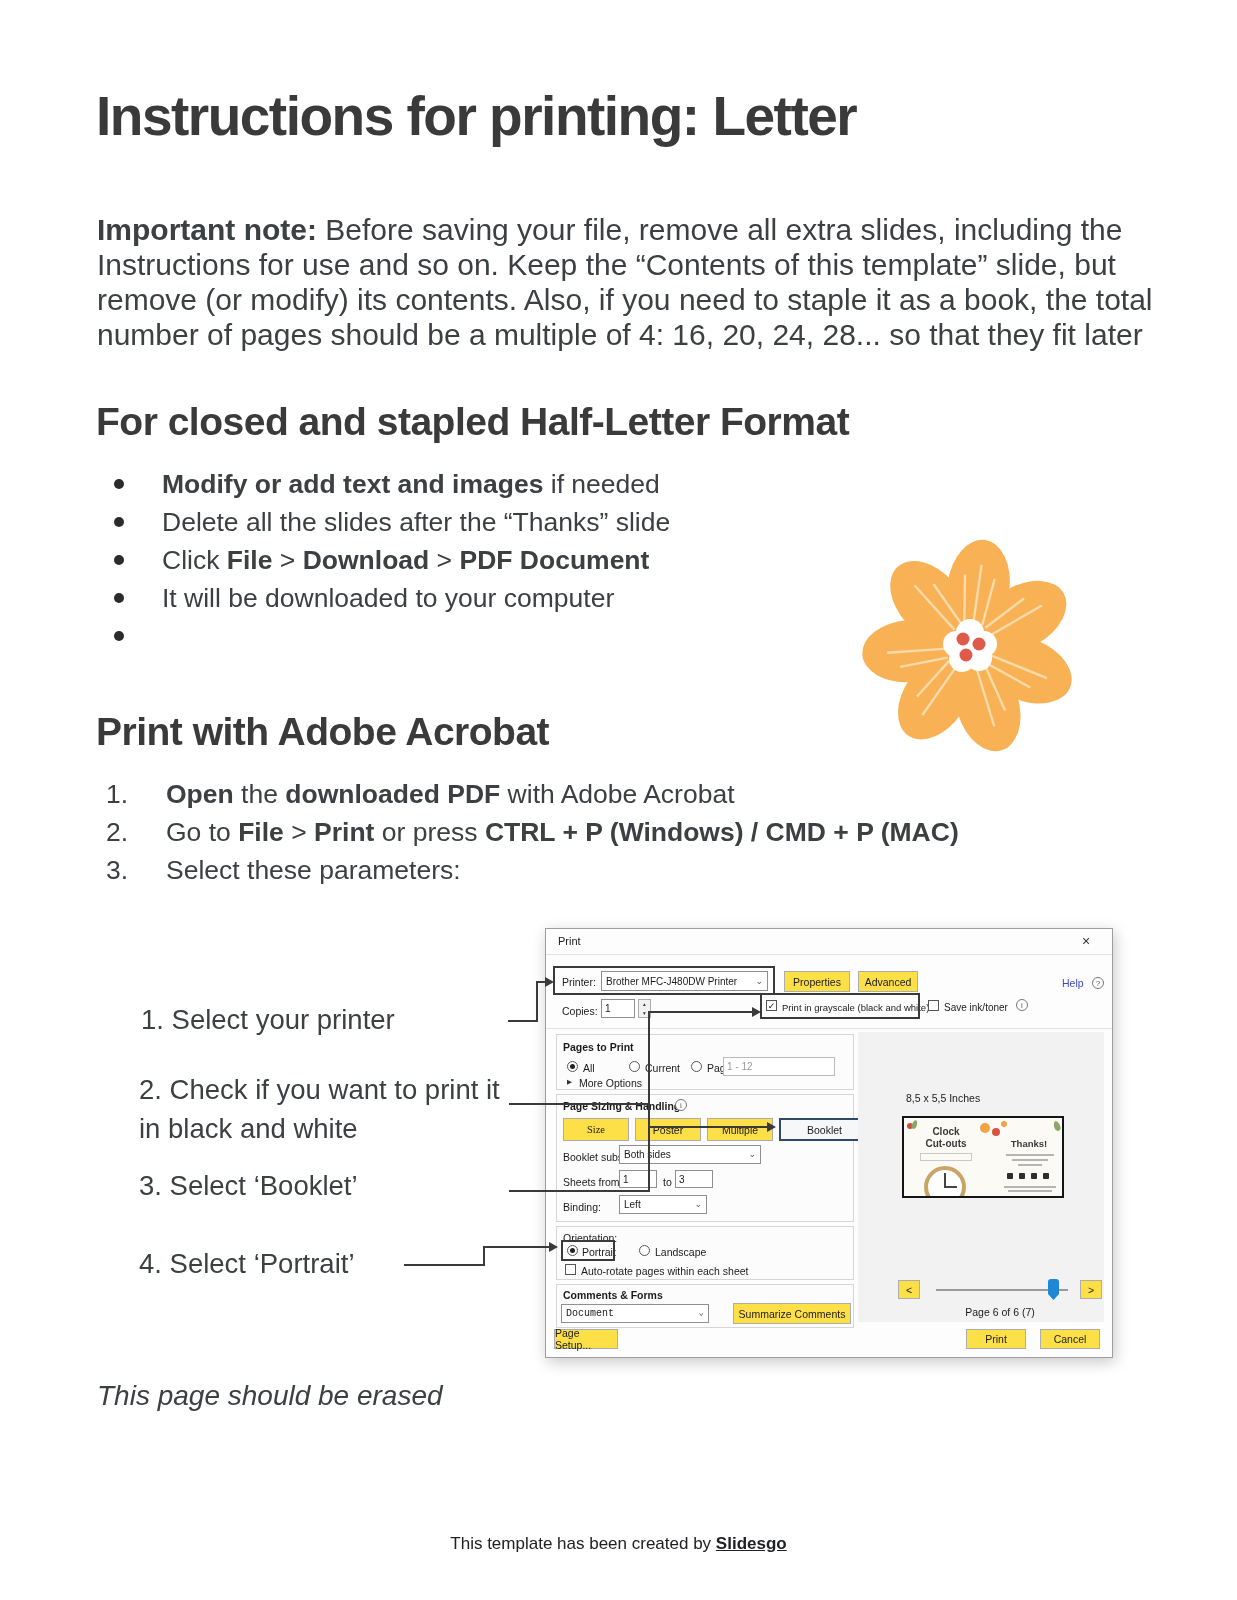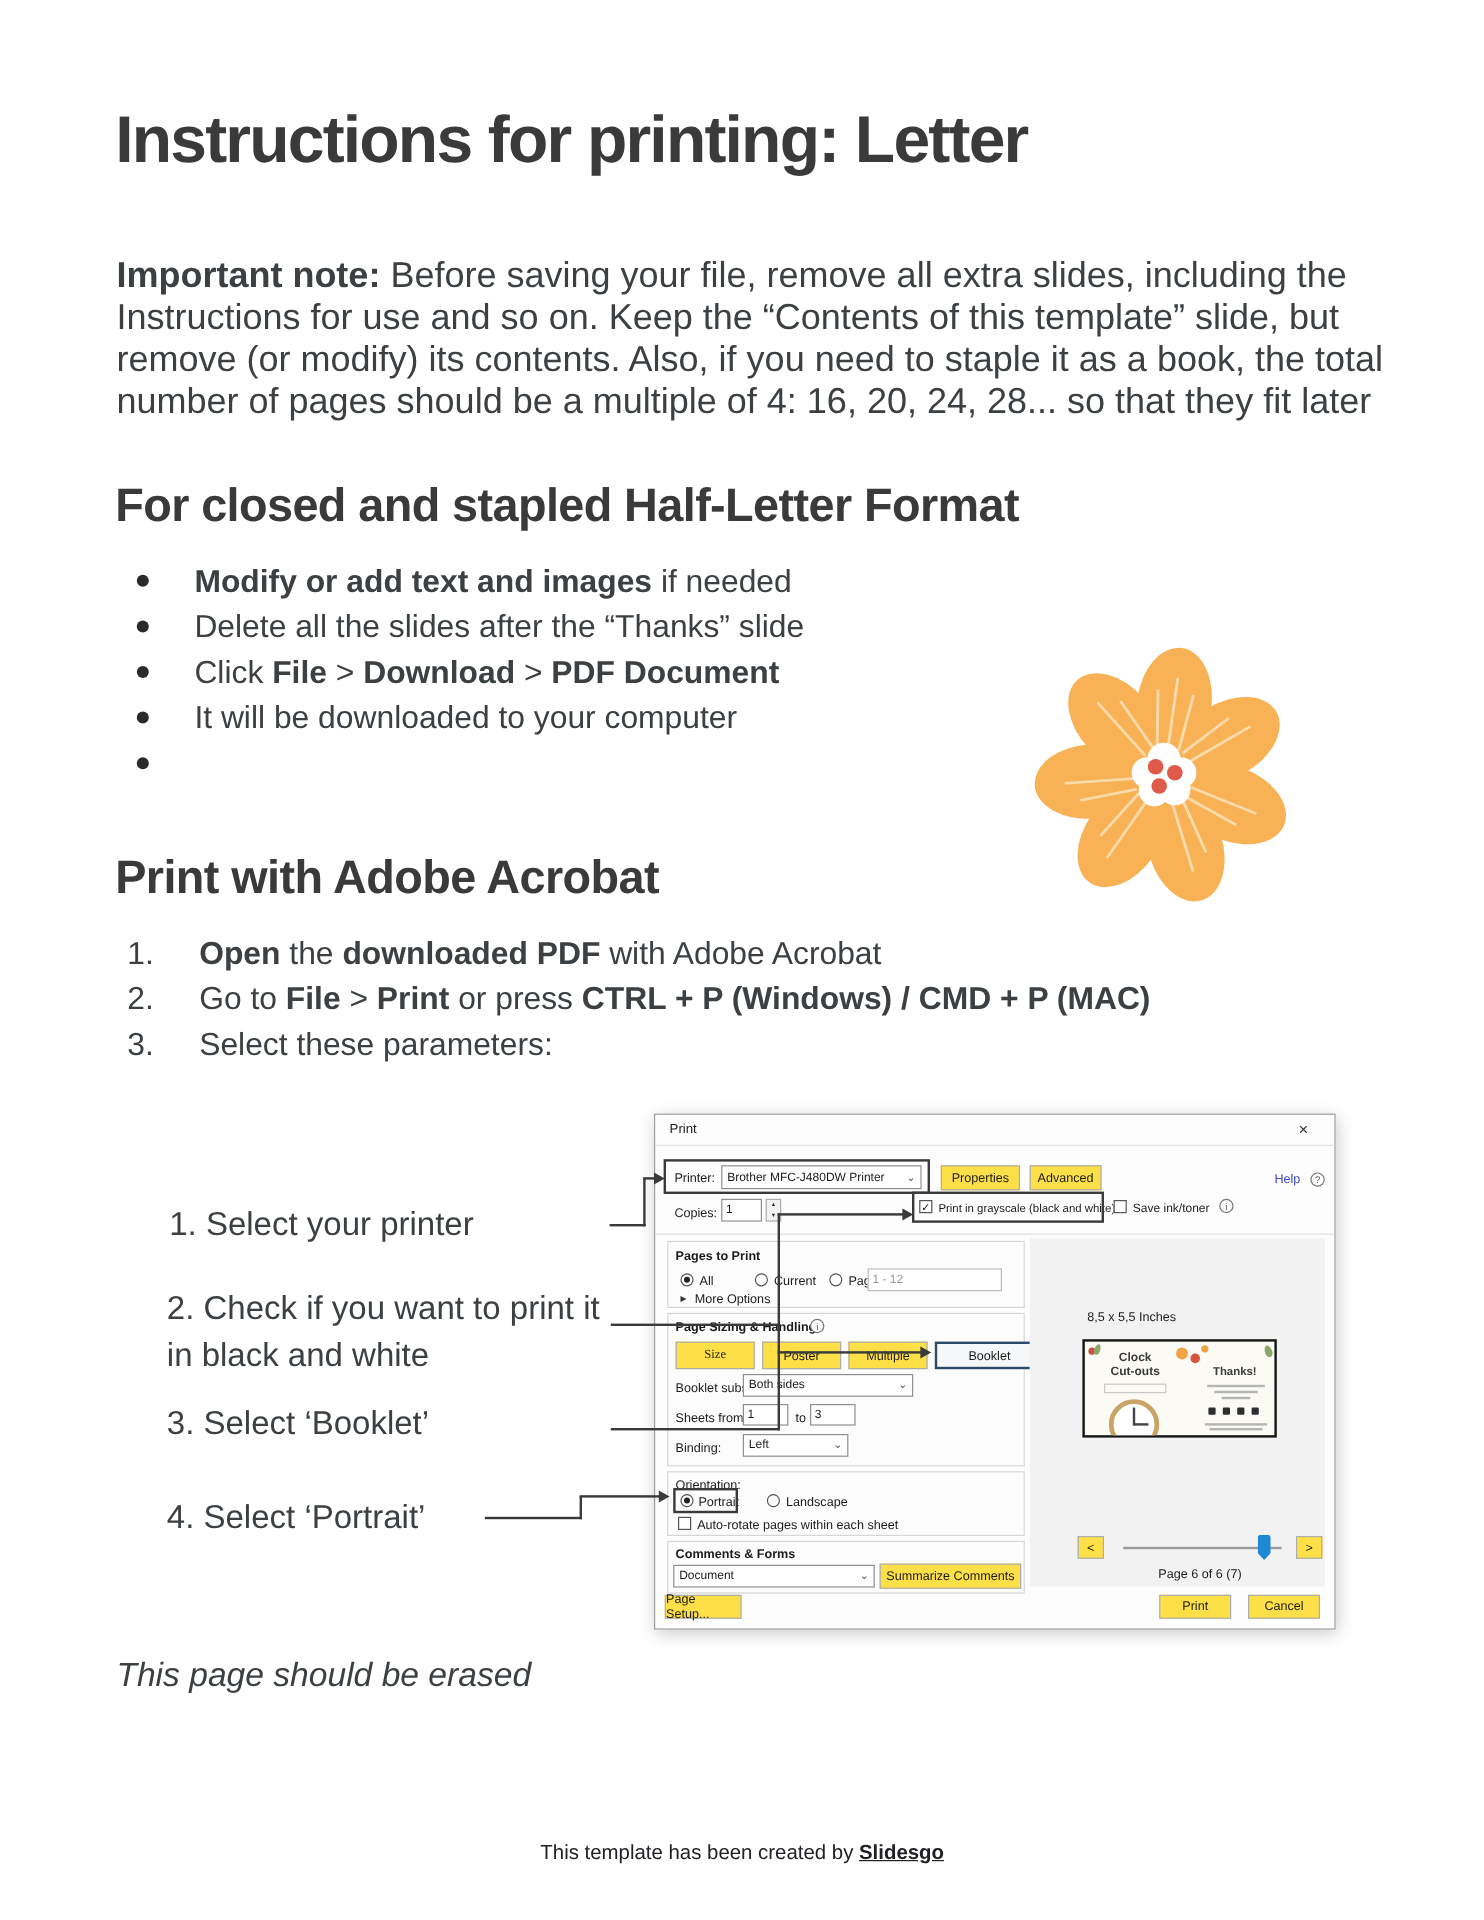--- a/index.html
+++ b/index.html
@@ -271,21 +271,21 @@
       <div class="radio on" style="left:10px;top:18px;"></div>
       <div class="abs" style="left:25px;top:19px;">Portrait</div>
       <div class="radio" style="left:82px;top:18px;"></div>
       <div class="abs" style="left:98px;top:19px;">Landscape</div>
       <div class="cb" style="left:8px;top:37px;"></div>
       <div class="abs nowrap" style="left:24px;top:38px;">Auto-rotate pages within each sheet</div>
     </div>
 
     <div class="gbox" style="left:10px;top:355px;width:298px;height:44px;">
       <div class="ghead" style="left:6px;top:4px;">Comments &amp; Forms</div>
-      <div class="ddl" style="left:4px;top:19px;width:168px;height:19px;">
+      <div class="ddl" style="left:4px;top:19px;width:148px;height:19px;font-family:Liberation Mono, monospace;">
         <span>Document</span>
           <span class="chev">⌄</span>
       </div>
       <div class="wbtn" style="left:176px;top:18px;width:118px;height:21px;">Summarize Comments</div>
     </div>
 
     <div id="rpanel">
       <div class="abs" style="left:48px;top:60px;font-size:10.5px;">8,5 x 5,5 Inches</div>
       <div id="preview">
         <div class="fcirc" style="left:3px;top:5px;width:6px;height:6px;background:#CD4F3F;"></div>

